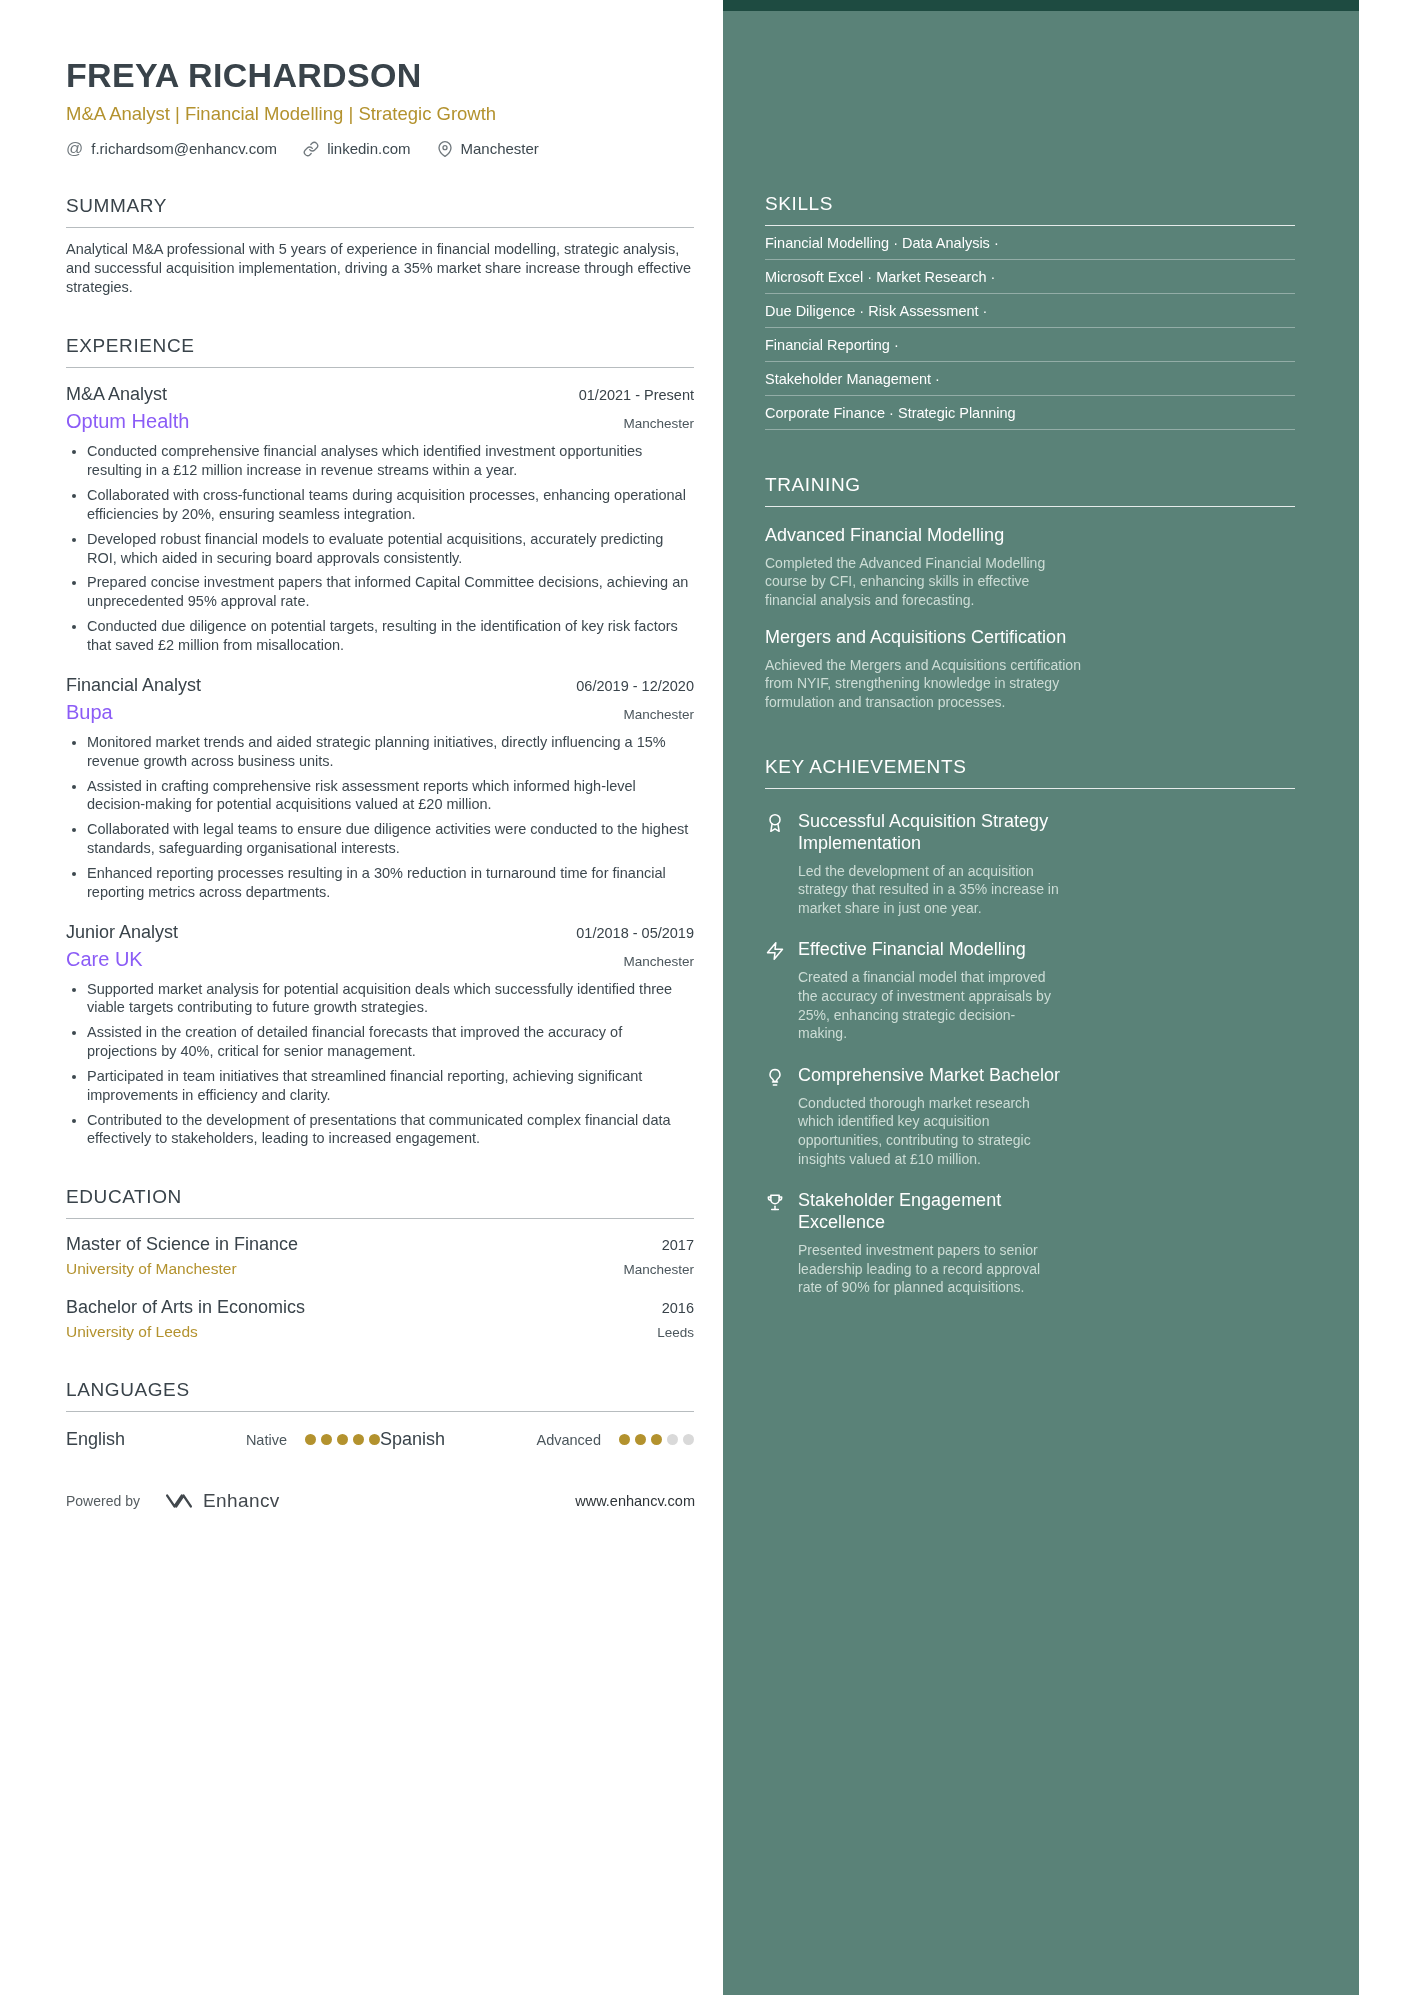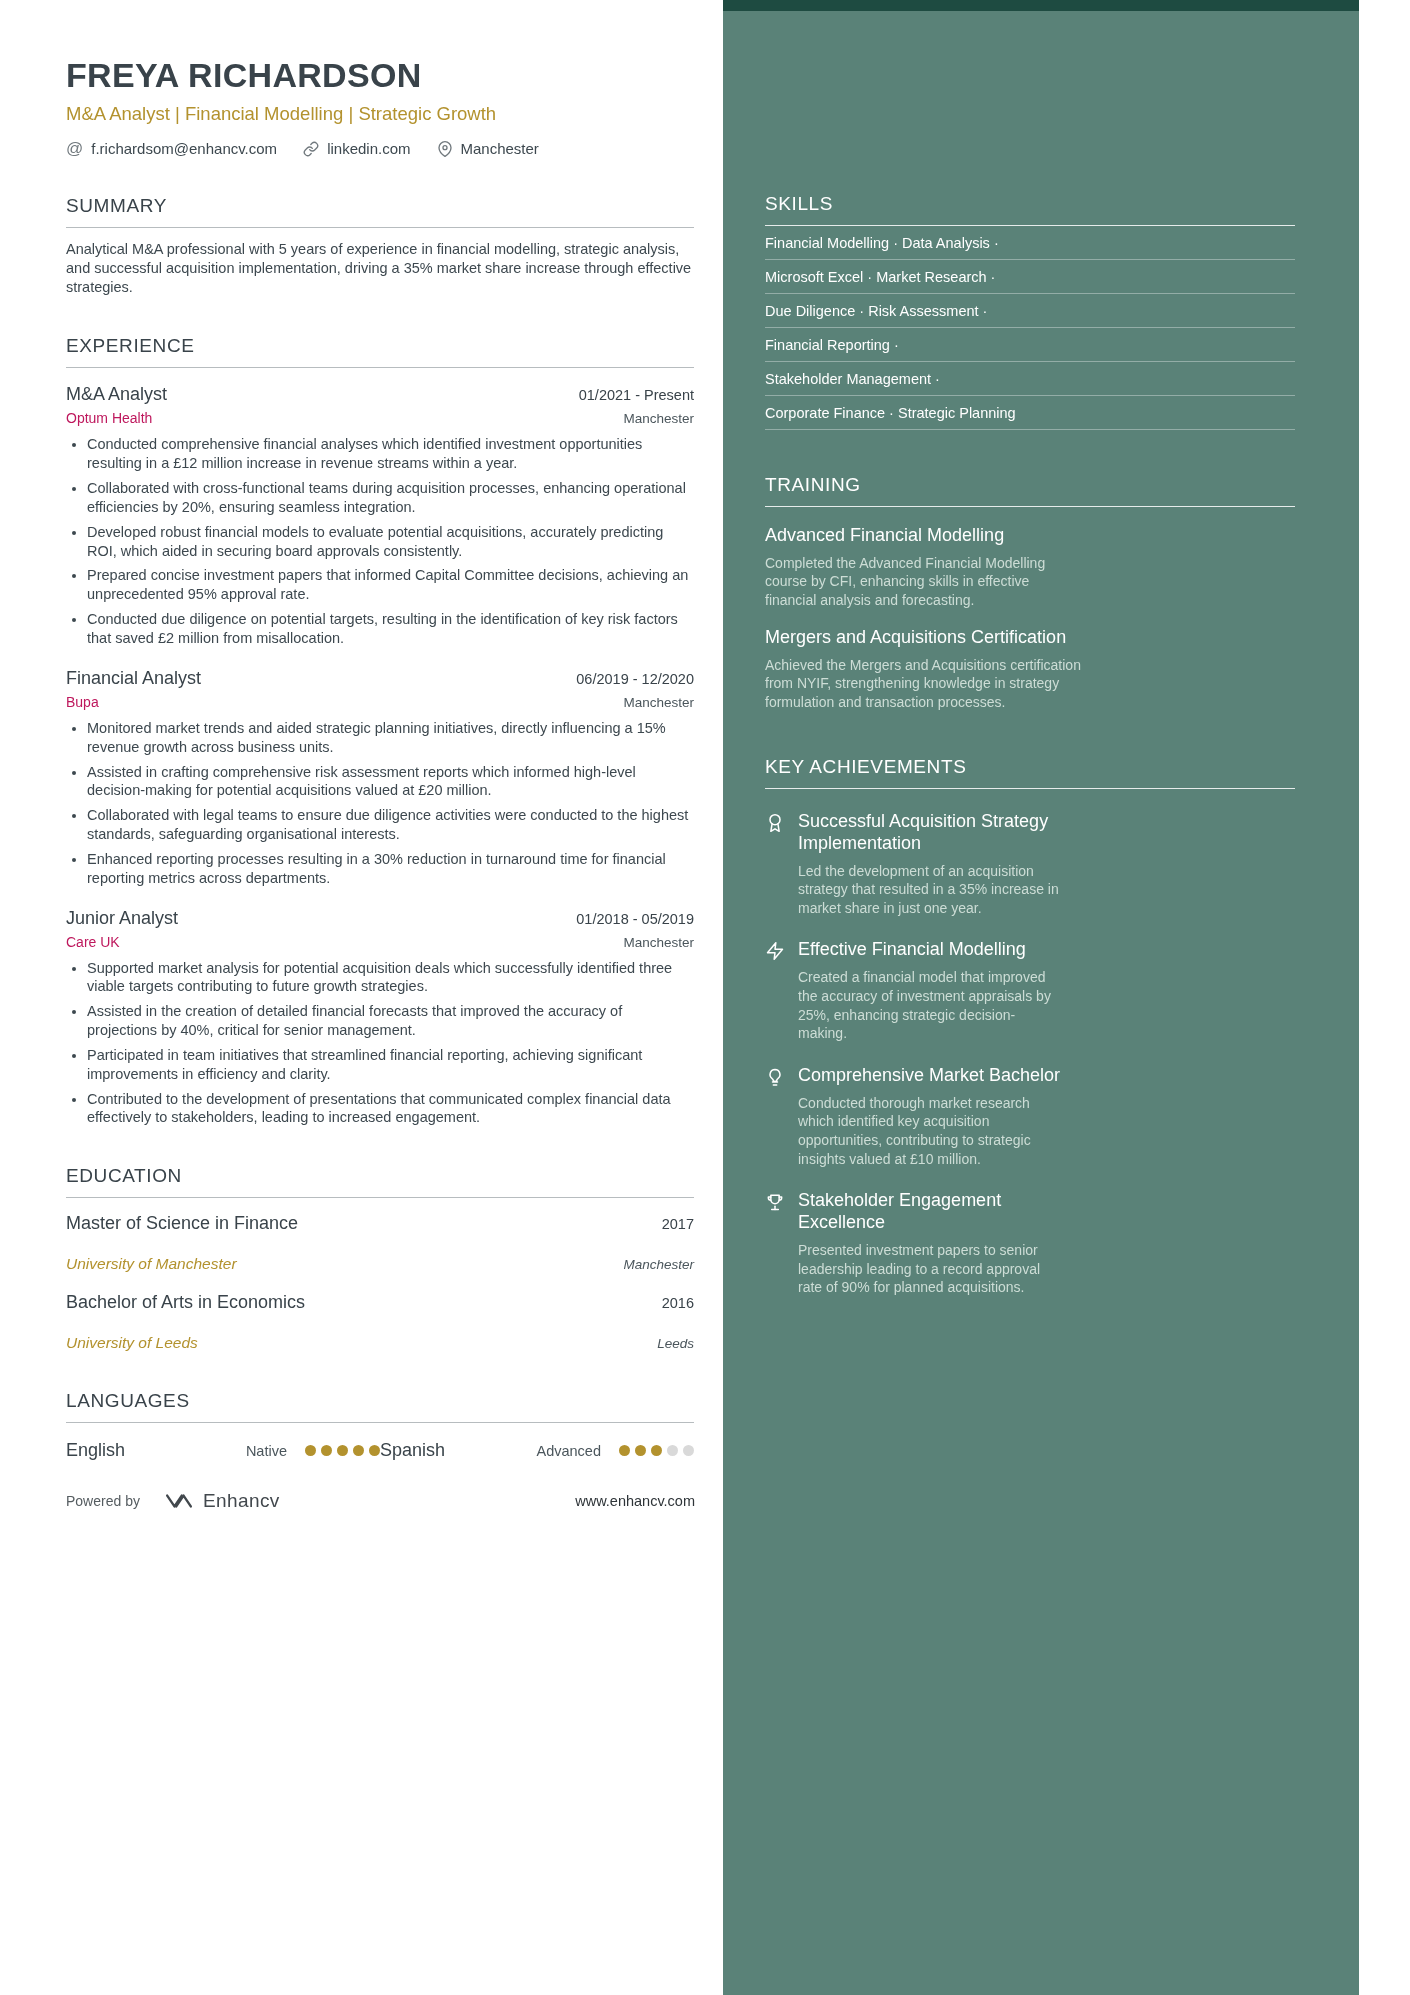--- a/index.html
+++ b/index.html
@@ -53,31 +53,31 @@
     padding-bottom: 10px; border-bottom: 1px solid #b7bcbf;
   }
   .summary-text { margin-top: 12px; font-size: 14.5px; line-height: 1.32; color: #3d484f; }
 
   .job { margin-top: 16px; }
   .job + .job { margin-top: 20px; }
   .row-split { display: flex; justify-content: space-between; align-items: baseline; }
   .job-title { font-size: 18px; color: #39434a; }
   .job-dates { font-size: 14.5px; color: #39434a; white-space: nowrap; }
   .job-sub { margin-top: 5px; }
-  .company { font-size: 14px; color: #be185d; }
+  .company { font-size: 20px; color: #8b5cf6; }
   .location { font-size: 13.5px; color: #4b565c; }
   .bullets { margin: 9px 0 0; padding-left: 21px; list-style: disc; }
   .bullets li { font-size: 14.5px; line-height: 1.3; color: #3d484f; margin-bottom: 6px; }
   .bullets li::marker { color: #3d484f; font-size: 13px; }
 
   .edu-item { margin-top: 15px; }
   .edu-item + .edu-item { margin-top: 19px; }
   .edu-degree { font-size: 18px; color: #39434a; }
   .edu-year { font-size: 14.5px; color: #39434a; }
-  .edu-sub { margin-top: 21px; font-style: italic; }
+  .edu-sub { margin-top: 5px; }
   .edu-school { font-size: 15.5px; color: #b3922e; }
   .edu-loc { font-size: 13.5px; color: #4b565c; }
 
   .lang-row { display: grid; grid-template-columns: 1fr 1fr; margin-top: 17px; }
   .lang { display: flex; align-items: center; }
   .lang-name { font-size: 18px; color: #39434a; }
   .lang-level { font-size: 14.5px; color: #4b565c; margin-left: auto; margin-right: 18px; }
   .dots { display: flex; gap: 5px; align-items: center; }
   .dot { width: 11px; height: 11px; border-radius: 50%; background: #d9d9d9; }
   .dot.filled { background: #b3922e; }

